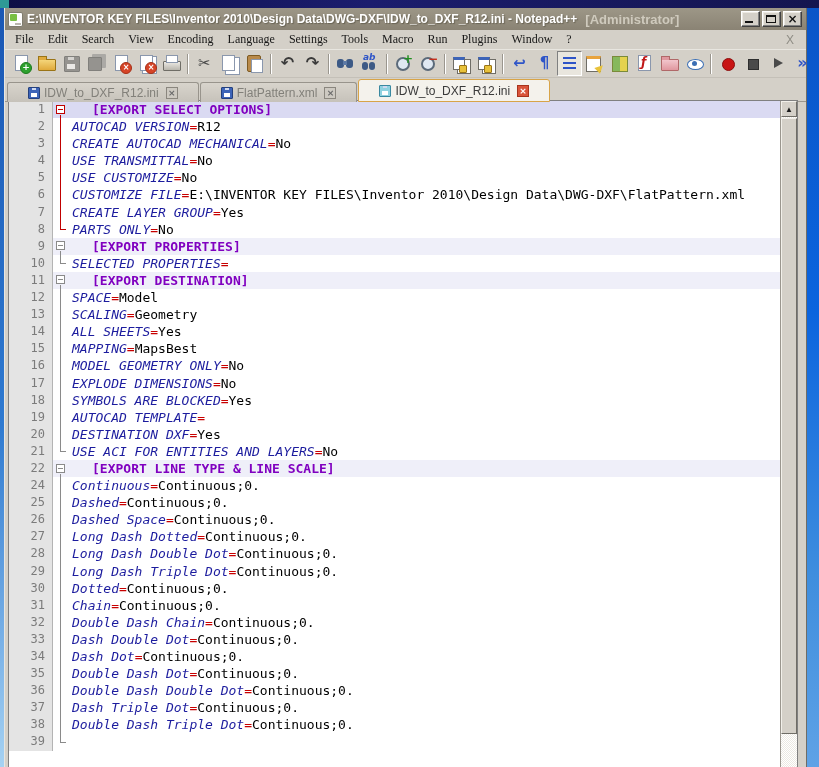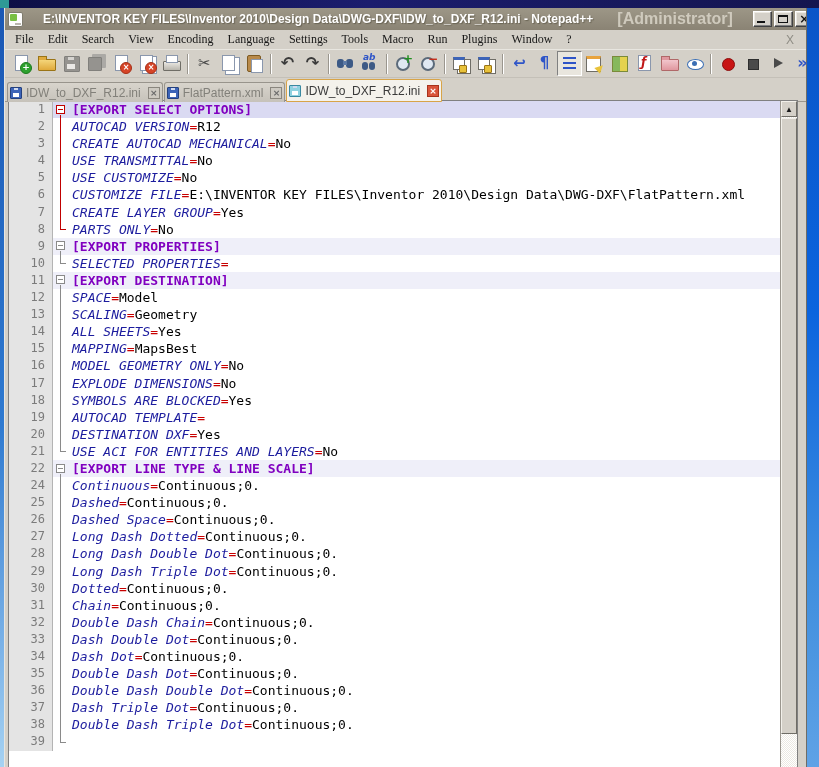--- a/index.html
+++ b/index.html
@@ -11,29 +11,29 @@
     background:linear-gradient(90deg,#0d0f45,#1b1d6e 45%,#14154f);}
   .teal-sq{position:absolute;left:0;top:0;width:9px;height:9px;background:#2e9a96;}
   .desk-left{position:absolute;left:0;top:8px;width:4px;height:759px;
     background:linear-gradient(180deg,#1a57b4,#2f7ad0 55%,#7db4e8 85%,#a6d2f2);}
   .desk-right{position:absolute;right:0;top:8px;width:12px;height:759px;
     background:linear-gradient(180deg,#0a55c8,#0b64de 40%,#3f8ede 75%,#5fa2e6);}
   
   .win{position:absolute;left:4px;top:8px;width:803px;height:759px;background:#d4d0c8;
     border-left:1px solid #e8e6e0;border-right:1px solid #6f6d66;}
   .titlebar{height:22px;background:linear-gradient(180deg,#9d9787,#8a8374);
-    display:flex;align-items:center;padding:0 3px;gap:20px;overflow:hidden;}
+    display:flex;align-items:center;padding:0 3px;gap:4px;overflow:hidden;}
   .npp-icon{width:15px;height:15px;position:relative;flex:0 0 auto;background:#fdfdfd;
     border:1px solid #7f7c6e;border-radius:2px;}
   .npp-icon::before{content:"";position:absolute;left:1px;top:1px;width:7px;height:7px;
     background:#79c043;border-radius:1px;}
   .npp-icon::after{content:"";position:absolute;right:1px;bottom:1px;width:6px;height:2px;background:#b9b6ad;}
   .title-text{color:#fff;font-weight:bold;font-size:12px;white-space:nowrap;
     text-shadow:1px 1px 1px rgba(60,55,40,.45);}
-  .title-admin{color:#cfcabd;font-weight:bold;font-size:16px;white-space:nowrap;margin-left:4px;}
+  .title-admin{color:#cfcabd;font-weight:bold;font-size:13px;white-space:nowrap;margin-left:4px;}
   .winbtns{margin-left:auto;display:flex;gap:2px;flex:0 0 auto;padding-right:1px;}
   .wbtn{width:19px;height:16px;background:#d4d0c8;border:1px solid;position:relative;
     border-color:#ffffff #404040 #404040 #ffffff;
     box-shadow:inset -1px -1px 0 #808080,inset 1px 1px 0 #ece9e2;}
   .g-min{position:absolute;left:3px;bottom:3px;width:8px;height:2px;background:#111;}
   .g-max{position:absolute;left:3px;top:3px;width:10px;height:8px;border:1px solid #111;border-top:2px solid #111;}
   .g-x{position:absolute;left:0;top:0;width:100%;height:100%;
     font:bold 12px/14px "DejaVu Sans",sans-serif;color:#111;text-align:center;}
   
   .menubar{height:19px;background:#d4d0c8;display:flex;align-items:center;padding:0 3px;
@@ -118,21 +118,21 @@
   .i-macro-record::before{content:"";position:absolute;left:5px;top:5px;width:11px;height:11px;
     background:#c81414;border:1px solid #8c0e0e;border-radius:50%;}
   .i-macro-stop::before{content:"";position:absolute;left:6px;top:6px;width:9px;height:9px;
     background:#4a4a4a;border:1px solid #2e2e2e;}
   .i-macro-play::before{content:"";position:absolute;left:7px;top:5px;width:0;height:0;
     border-left:9px solid #4a4a4a;border-top:5px solid transparent;border-bottom:5px solid transparent;}
   .i-macro-run-multiple::before{content:"»";font:bold 16px/19px "DejaVu Sans",sans-serif;color:#2f55c8;display:block;text-align:center;}
   
   .tabbar{height:24px;background:#d4d0c8;display:flex;align-items:flex-end;padding:0 2px;position:relative;}
   .tabbar::after{content:"";position:absolute;left:0;right:0;bottom:0;height:1px;background:#9a968e;}
-  .tab{display:flex;align-items:center;gap:4px;height:20px;padding:0 2px;position:relative;z-index:1;
+  .tab{display:flex;align-items:center;gap:4px;height:20px;padding:0 20px;position:relative;z-index:1;
     background:linear-gradient(#d8d4cc,#c6c2ba);border:1px solid #98948c;border-bottom:none;
     border-radius:3px 3px 0 0;font-size:12px;color:#82807a;margin-right:1px;white-space:nowrap;}
   .tab.active{height:23px;background:#f4f2ec;border:1px solid #d8a448;color:#3a3a3a;z-index:2;}
   .tflp{width:12px;height:12px;background:#3d64b8;border:1px solid #24407e;border-radius:1px;position:relative;flex:0 0 auto;}
   .tflp::after{content:"";position:absolute;left:2px;bottom:1px;width:6px;height:4px;background:#fff;box-shadow:0 -6px 0 -1px #cfd9ef;}
   .tab.active .tflp{background:#8fd2e0;border-color:#3a88a0;}
   .tclose{width:12px;height:12px;margin-left:3px;background:#cdc9c1;border:1px solid #8a867e;
     color:#6a6a6a;font:bold 9px/10px "DejaVu Sans",sans-serif;text-align:center;flex:0 0 auto;}
   .tab.active .tclose{background:#d9543a;border-color:#a8331c;color:#fff;}
   
@@ -148,21 +148,21 @@
   .fold{width:17px;flex:0 0 auto;position:relative;}
   .fc-r{--fc:var(--fold-a,#c00000);}
   .fc-g{--fc:var(--fold-i,#8a8a8a);}
   .fm-box{position:absolute;left:3px;top:50%;margin-top:-5px;width:9px;height:9px;background:#fff;border:1px solid var(--fc);}
   .fm-box::after{content:"";position:absolute;left:1px;right:1px;top:3px;height:1px;background:var(--fc);}
   .fm-tail{position:absolute;left:7px;top:calc(50% + 5px);bottom:0;width:1px;background:var(--fc);}
   .fm-vline{position:absolute;left:7px;top:0;bottom:0;width:1px;background:var(--fc);}
   .fm-endv{position:absolute;left:7px;top:0;height:50%;width:1px;background:var(--fc);}
   .fm-endh{position:absolute;left:7px;top:50%;width:6px;height:1px;background:var(--fc);}
   .txt{padding-left:2px;overflow:hidden;}
-  .secl{color:var(--sec-text,#8000c0);font-weight:bold;}
+  .secl{color:var(--sec-text,#8000c0);font-weight:bold;margin-left:20px;}
   .k{color:var(--key,#1c1c9e);font-style:italic;}
   .eq{color:var(--eq,#c80000);}
   .v{color:var(--val,#000);}
   
   .vscroll{width:17px;flex:0 0 auto;border-left:1px solid #9a968e;display:flex;flex-direction:column;
     background:repeating-conic-gradient(#ffffff 0% 25%,#ece9e2 0% 50%) 0 0/2px 2px;}
   .sbtn{height:16px;flex:0 0 auto;background:#d4d0c8;border:1px solid;border-color:#f2f0ea #6f6d66 #6f6d66 #f2f0ea;
     display:flex;align-items:center;justify-content:center;font-size:8px;color:#1a1a1a;}
   .sthumb{height:616px;flex:0 0 auto;background:#d4d0c8;border:1px solid;border-color:#f2f0ea #6f6d66 #6f6d66 #f2f0ea;margin-top:1px;}
 </style>

